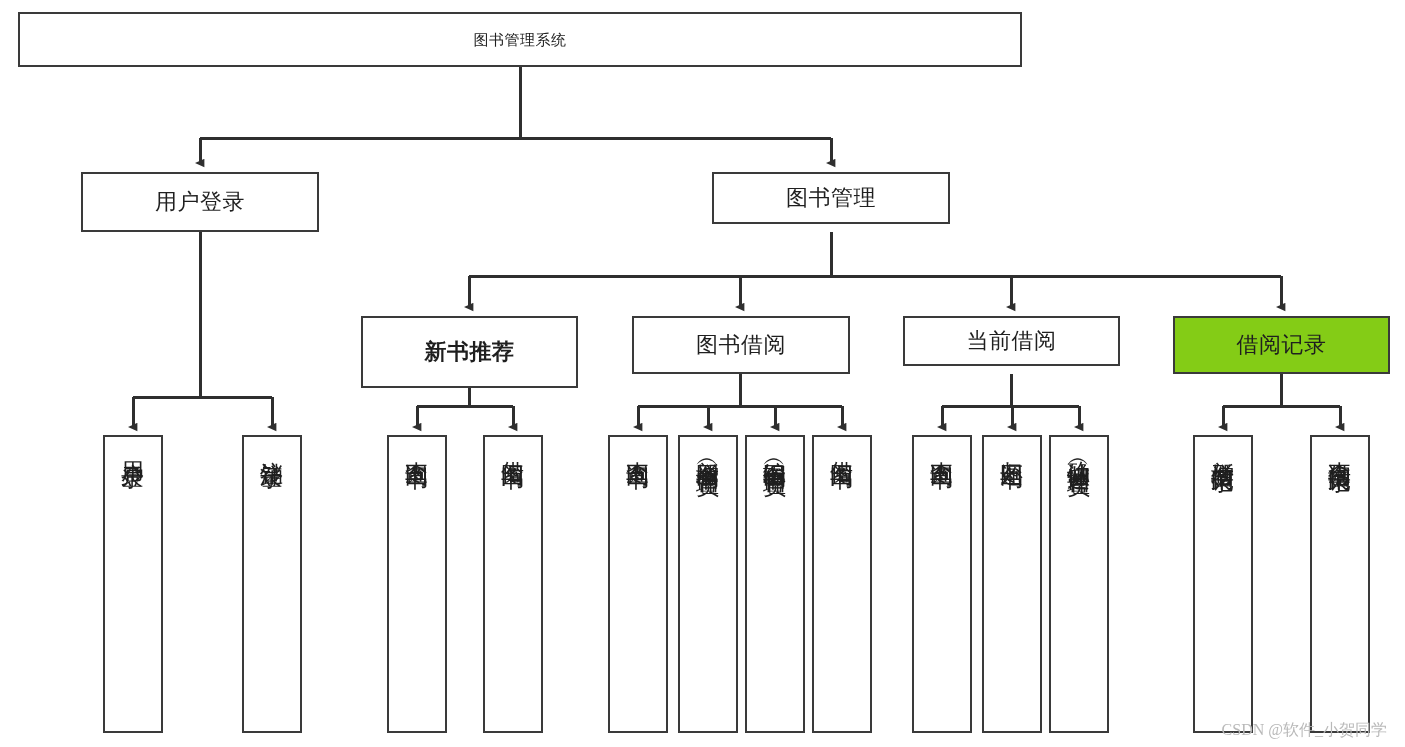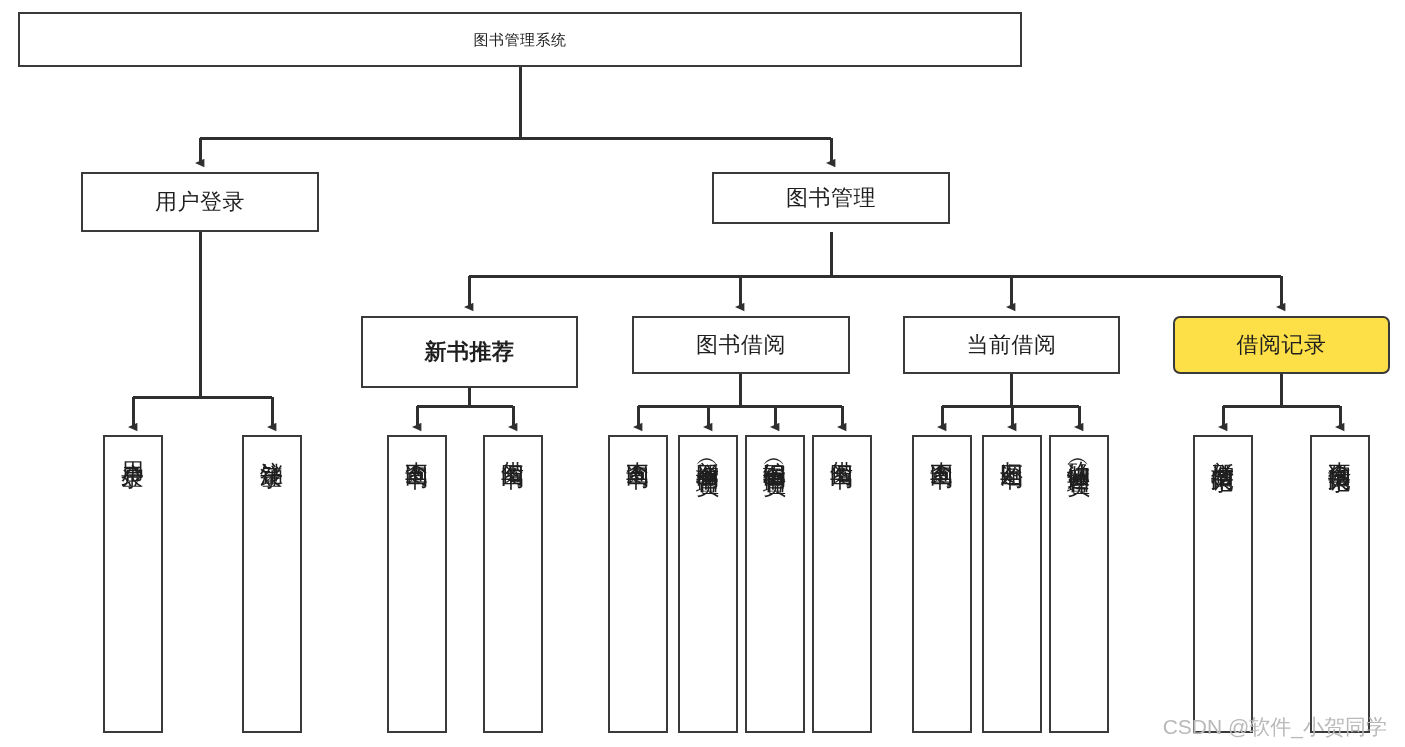--- a/index.html
+++ b/index.html
@@ -60,25 +60,25 @@
     text-orientation: upright;
     font-size: 23px;
     line-height: 1.05;
     letter-spacing: 2px;
     white-space: nowrap;
   }
   .watermark {
     position: absolute;
     right: 18px;
     bottom: 6px;
-    font-size: 21px;
+    font-size: 16px;
     color: #b9b9b9;
     z-index: 5;
     white-space: nowrap;
-    font-family: Liberation Sans, sans-serif;
+    font-family: Liberation Serif, serif;
   }
 </style>
 </head>
 <body style="background: rgb(255, 255, 255);">
 
 <div id="canvas">
 
   <svg id="edges" viewBox="0 0 1405 747">
     <defs>
       <marker id="arrow" markerWidth="10" markerHeight="10" refX="4.2" refY="5" orient="auto" markerUnits="userSpaceOnUse">
@@ -139,24 +139,24 @@
   <div class="node horiz" style="left: 712px; top: 172px; width: 238px; height: 52px; border-color: rgb(58, 58, 58); background: rgb(255, 255, 255);">
     <span class="label" style="color: rgb(31, 31, 31);">图书管理</span>
   </div>
 
   <div class="node horiz" style="left: 361px; top: 316px; width: 217px; height: 72px; border-color: rgb(58, 58, 58); background: rgb(255, 255, 255); font-weight: bold;">
     <span class="label" style="color: rgb(31, 31, 31);">新书推荐</span>
   </div>
   <div class="node horiz" style="left: 632px; top: 316px; width: 218px; height: 58px; border-color: rgb(58, 58, 58); background: rgb(255, 255, 255);">
     <span class="label" style="color: rgb(31, 31, 31);">图书借阅</span>
   </div>
-  <div class="node horiz" style="left: 903px; top: 316px; width: 217px; height: 58px; border-color: rgb(58, 58, 58); background: rgb(255, 255, 255);">
+  <div class="node horiz" style="left: 903px; top: 316px; width: 217px; height: 50px; border-color: rgb(58, 58, 58); background: rgb(255, 255, 255);">
     <span class="label" style="color: rgb(31, 31, 31);">当前借阅</span>
   </div>
-  <div class="node horiz" style="left: 1173px; top: 316px; width: 217px; height: 58px; border-color: rgb(58, 58, 58); background: #fde047; border-radius: 7px;">
+  <div class="node horiz" style="left: 1173px; top: 316px; width: 217px; height: 58px; border-color: rgb(58, 58, 58); background: #84cc16;">
     <span class="label" style="color: rgb(31, 31, 31);">借阅记录</span>
   </div>
 
   <div class="node vert" style="left: 103px; top: 435px; width: 60px; height: 298px; border-color: rgb(58, 58, 58); background: rgb(255, 255, 255);">
     <span class="label" style="color: rgb(31, 31, 31);">用户登录</span>
   </div>
   <div class="node vert" style="left: 242px; top: 435px; width: 60px; height: 298px; border-color: rgb(58, 58, 58); background: rgb(255, 255, 255);">
     <span class="label" style="color: rgb(31, 31, 31);">注销登录</span>
   </div>
   <div class="node vert" style="left: 387px; top: 435px; width: 60px; height: 298px; border-color: rgb(58, 58, 58); background: rgb(255, 255, 255);">

